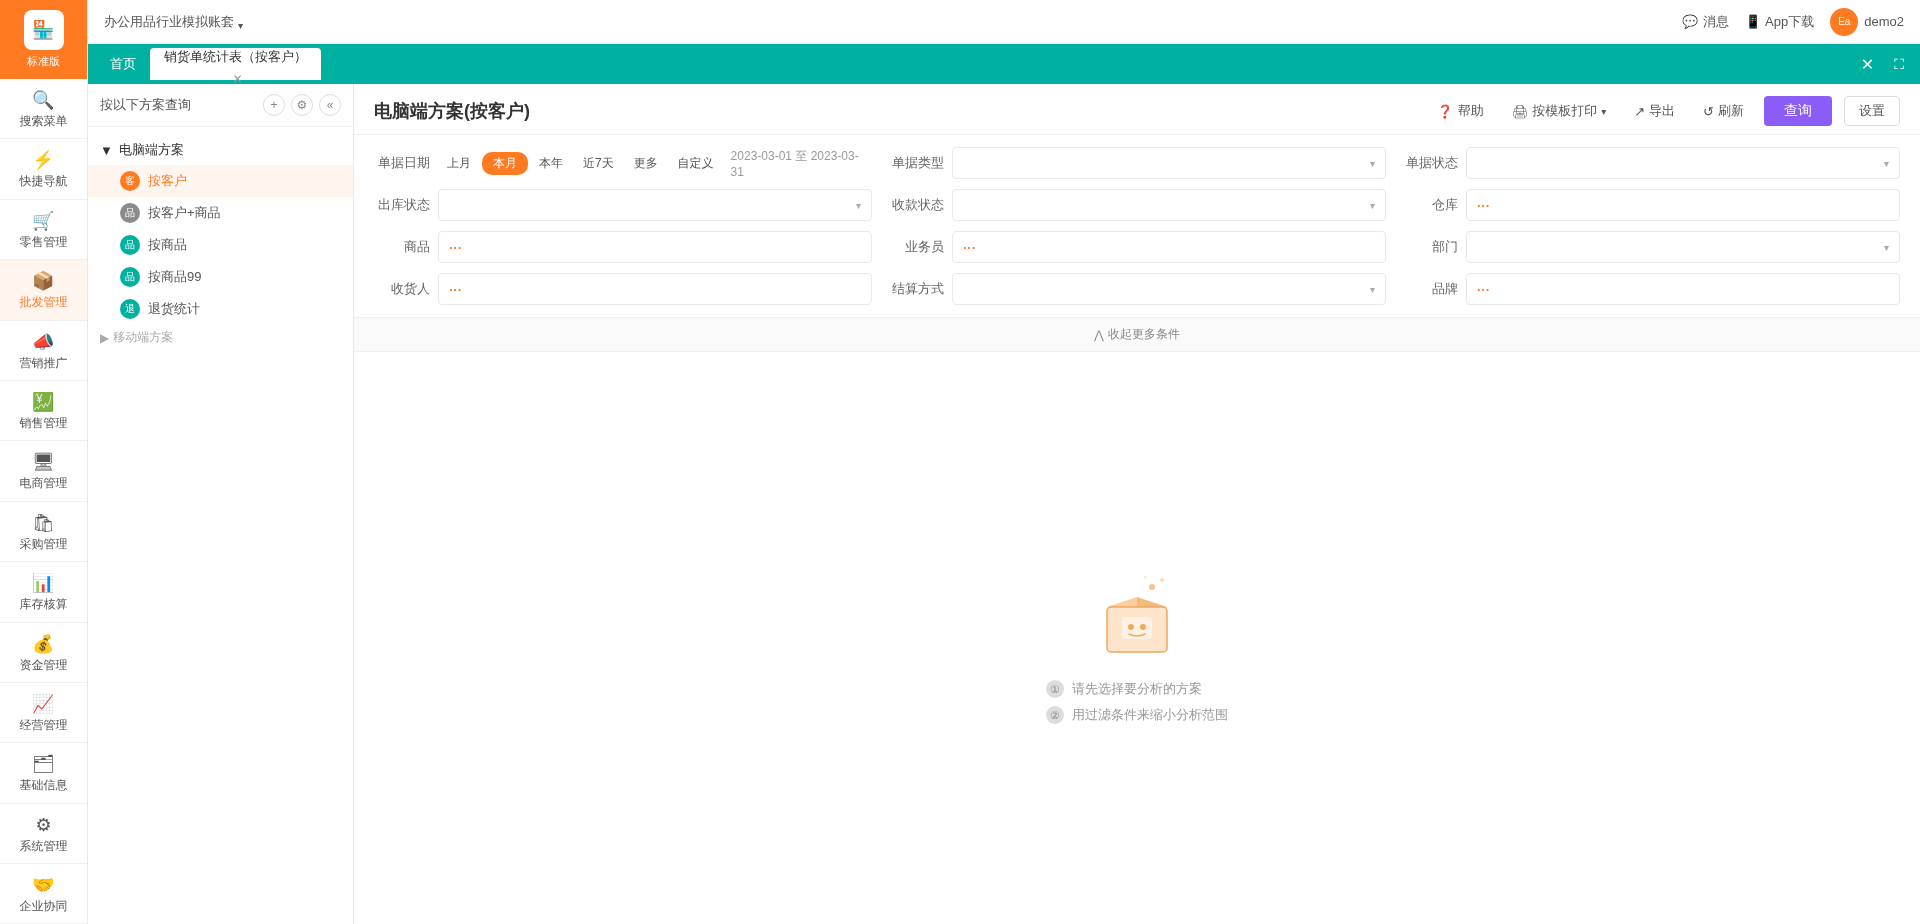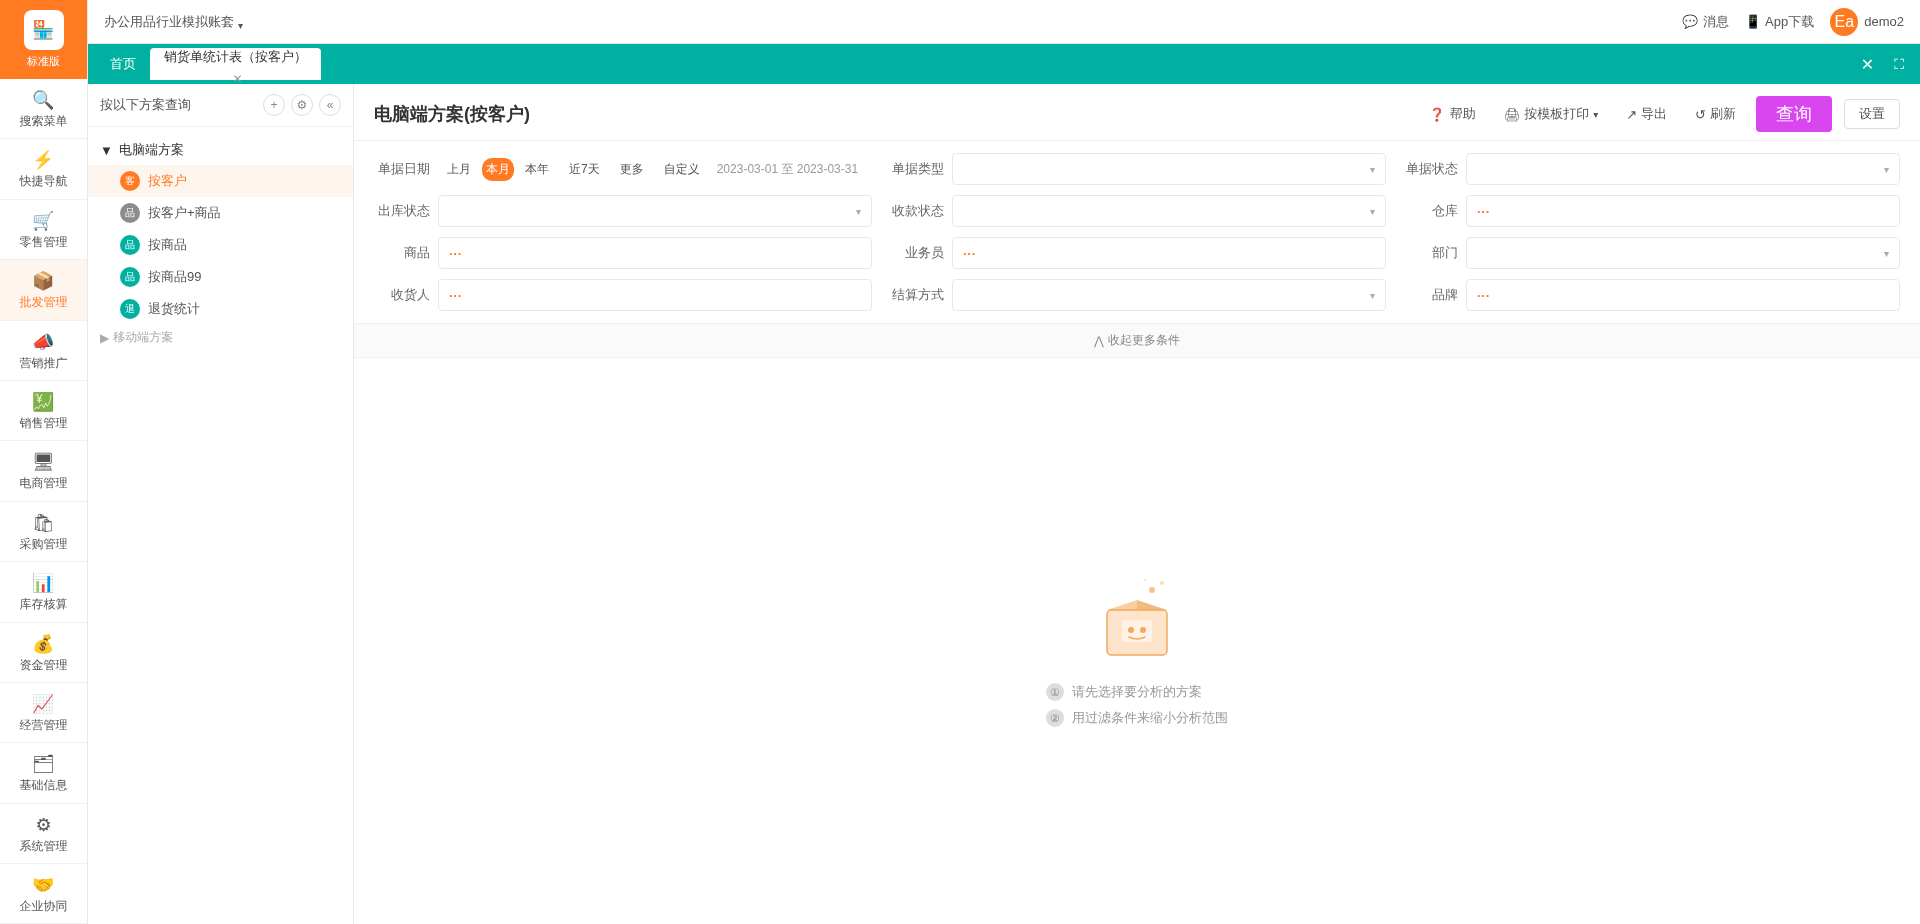--- a/index.html
+++ b/index.html
@@ -110,21 +110,21 @@
     }
     .user-avatar {
       width: 28px;
       height: 28px;
       border-radius: 50%;
       background: #ff7a20;
       display: flex;
       align-items: center;
       justify-content: center;
       color: #fff;
-      font-size: 16px;
+      font-size: 10px;
     }
 
     
     #tabbar {
       background: #00b0a0;
       height: 40px;
       display: flex;
       align-items: center;
       padding: 0 8px;
       flex-shrink: 0;
@@ -295,26 +295,26 @@
       display: flex;
       align-items: center;
       gap: 4px;
       font-size: 13px;
       color: #555;
       cursor: pointer;
       padding: 4px 8px;
       border-radius: 4px;
     }
     .btn-primary {
-      background: #d946ef;
+      background: #8b5cf6;
       color: #fff;
       border: none;
       border-radius: 4px;
       padding: 6px 20px;
-      font-size: 18px;
+      font-size: 14px;
       cursor: pointer;
       font-weight: 500;
     }
     .btn-setting {
       background: #fff;
       color: #555;
       border: 1px solid #ddd;
       border-radius: 4px;
       padding: 5px 14px;
       font-size: 13px;
@@ -379,21 +379,21 @@
       border-radius: 3px;
       font-size: 12px;
       color: #555;
       cursor: pointer;
       border: 1px solid transparent;
     }
     .date-tab.active {
       background: #ff7a20;
       color: #fff;
       border-radius: 10px;
-      padding: 2px 3px;
+      padding: 2px 10px;
     }
     .date-range-text {
       font-size: 12px;
       color: #999;
     }
 
     
     .collapse-bar {
       display: flex;
       align-items: center;

